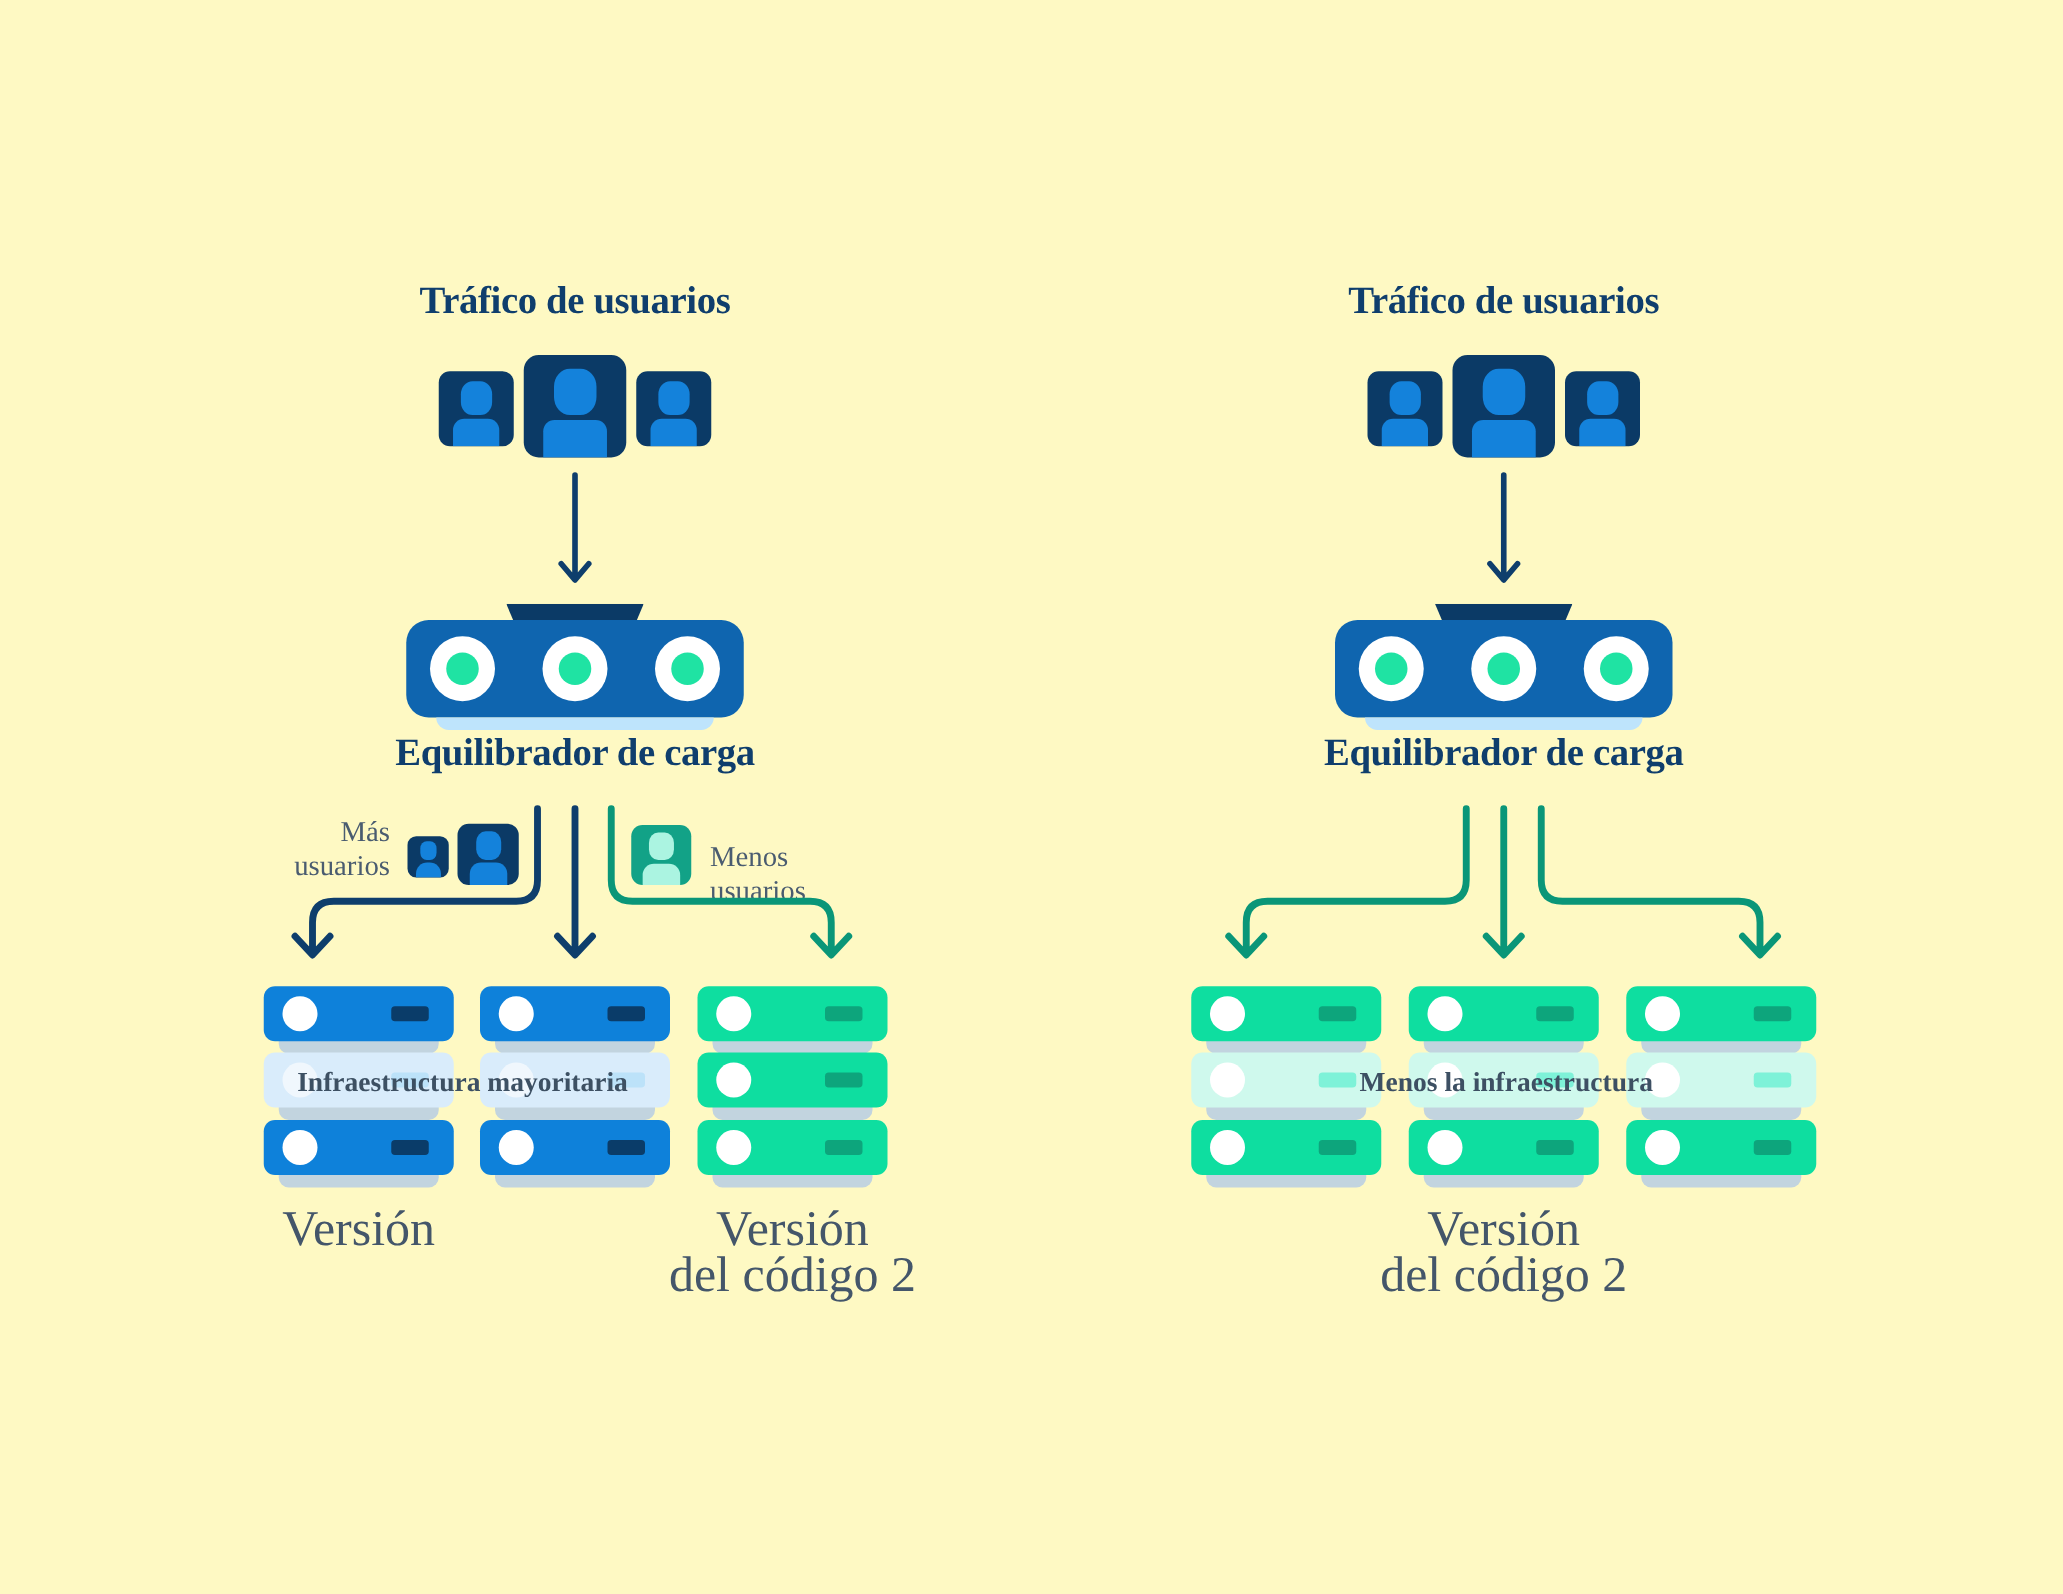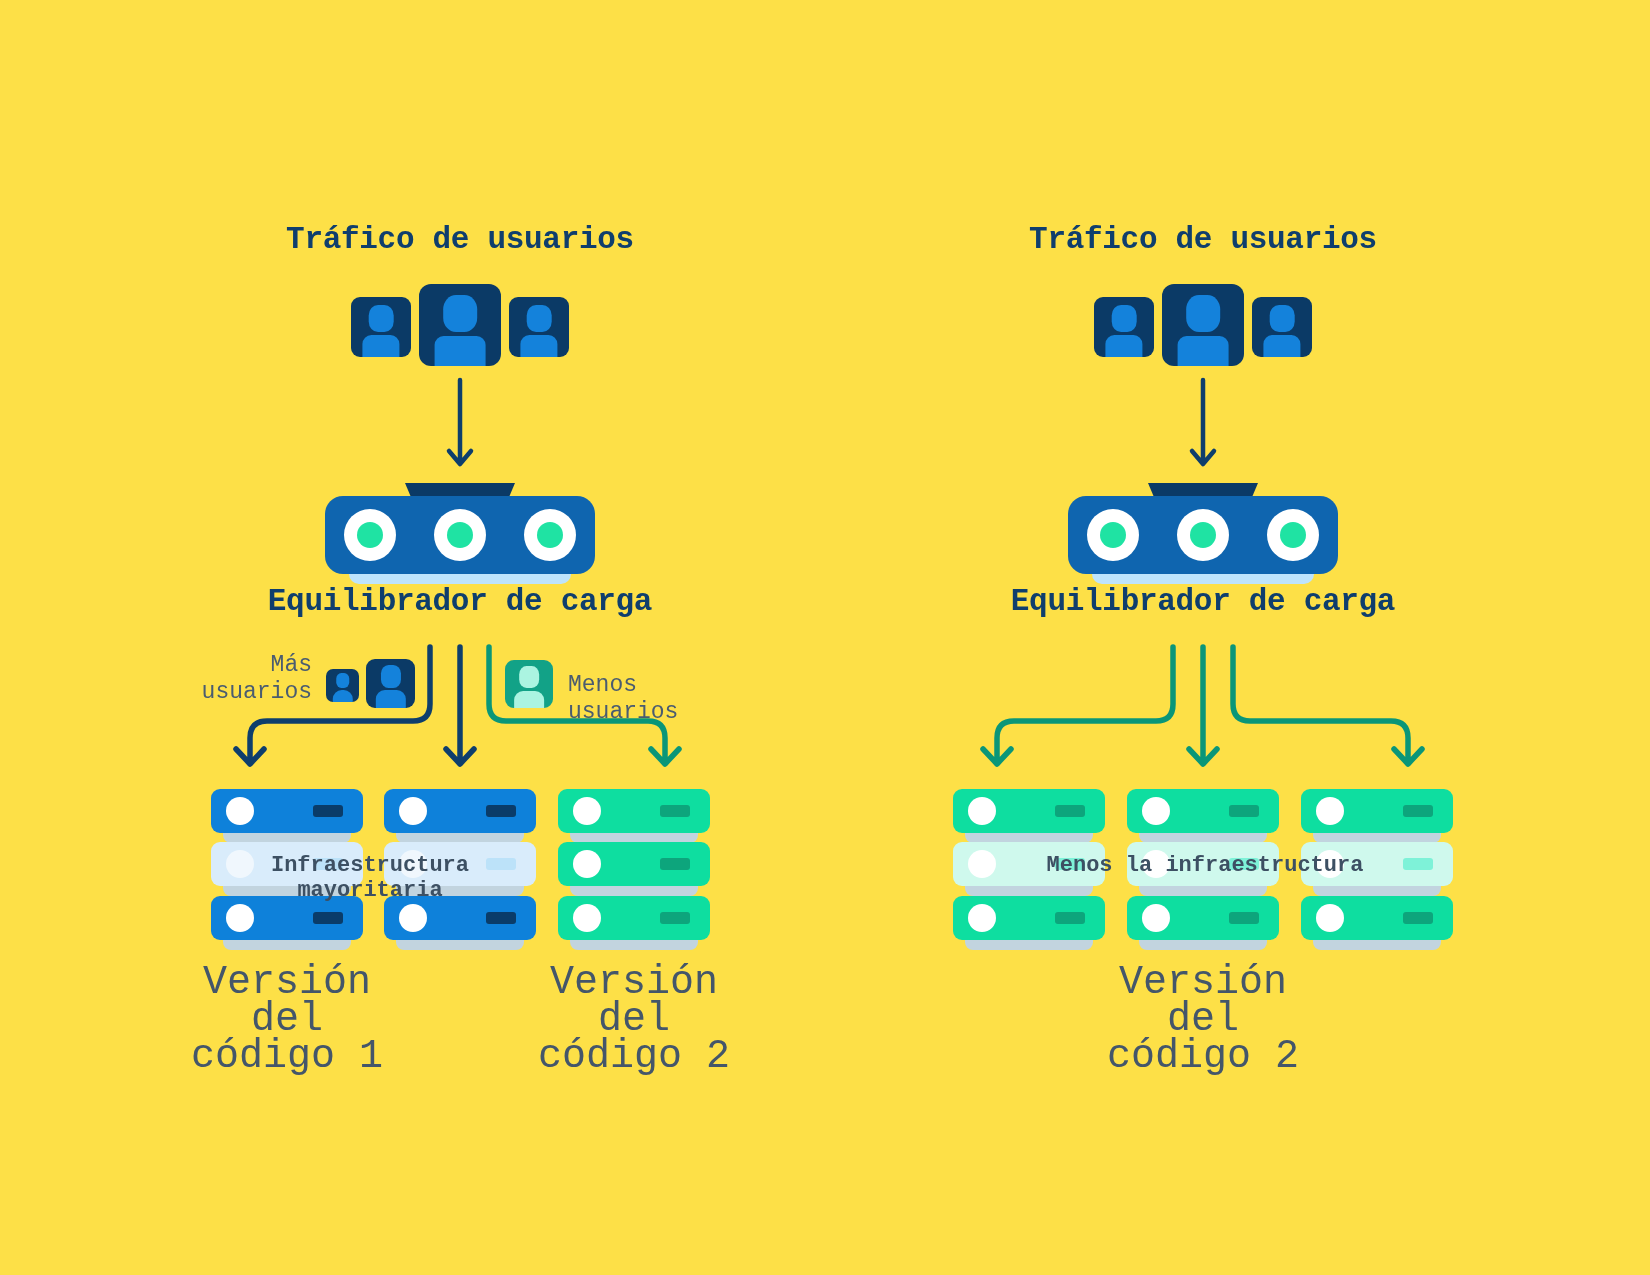--- a/index.html
+++ b/index.html
@@ -1,17 +1,17 @@
 <!DOCTYPE html>
 <html><head>
 <meta charset="utf-8">
 <style>
   html,body{margin:0;padding:0;background:#ffffff;}
-  .canvas{position:relative;width:1650px;height:1275px;background:#fde047;overflow:hidden;
-          font-family:Liberation Mono, monospace;}
+  .canvas{position:relative;width:1650px;height:1275px;background:#fef9c3;overflow:hidden;
+          font-family:Liberation Serif, serif;}
 
   
   .title{position:absolute;width:400px;text-align:center;font-weight:bold;font-size:31px;
          color:#0F3E6D;letter-spacing:-0.3px;}
   .blabel{position:absolute;width:460px;text-align:center;font-weight:bold;font-size:31px;
           color:#0F3E6D;letter-spacing:-0.3px;}
 
   
   .uicon{position:absolute;background:#0B3A66;border-radius:12px;overflow:hidden;}
   .uicon.sm{border-radius:9px;}
@@ -151,21 +151,20 @@
     </div>
   <div class="srv g" style="left:558px;top:896px">
       <span class="c"></span>
       <span class="d"></span>
     </div>
 
   <div class="infra" style="left:210px;top:853px">Infraestructura mayoritaria</div>
 
   <div class="ver" style="left:167px;top:964px">
     <span>Versión</span>
-    <span>del código 1</span>
   </div>
   <div class="ver" style="left:514px;top:964px">
     <span>Versión</span>
     <span>del código 2</span>
   </div>
 
   <div class="title" style="left:1003px;top:222px">Tráfico de usuarios</div>
 
   <div class="uicon sm" style="left:1094px;top:297px;width:60px;height:60px">
     <span class="head"></span>

